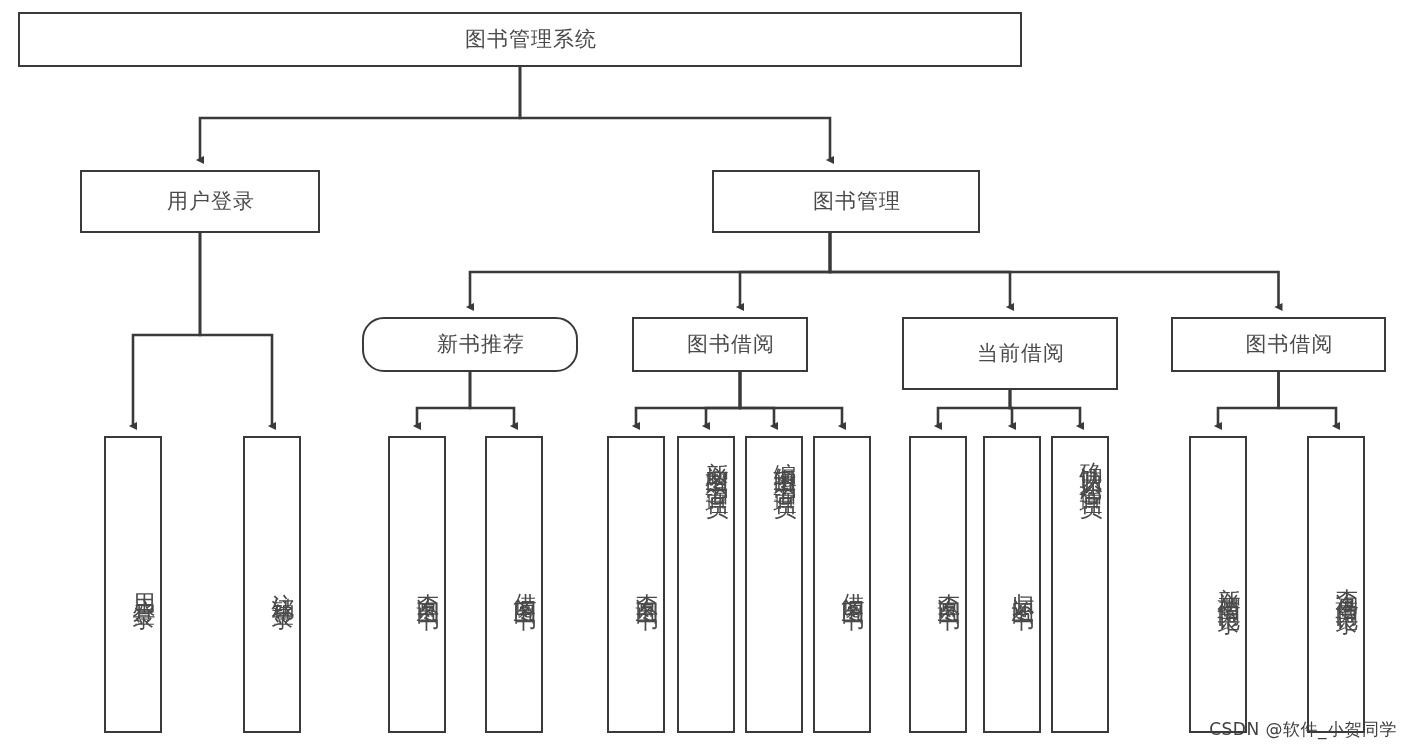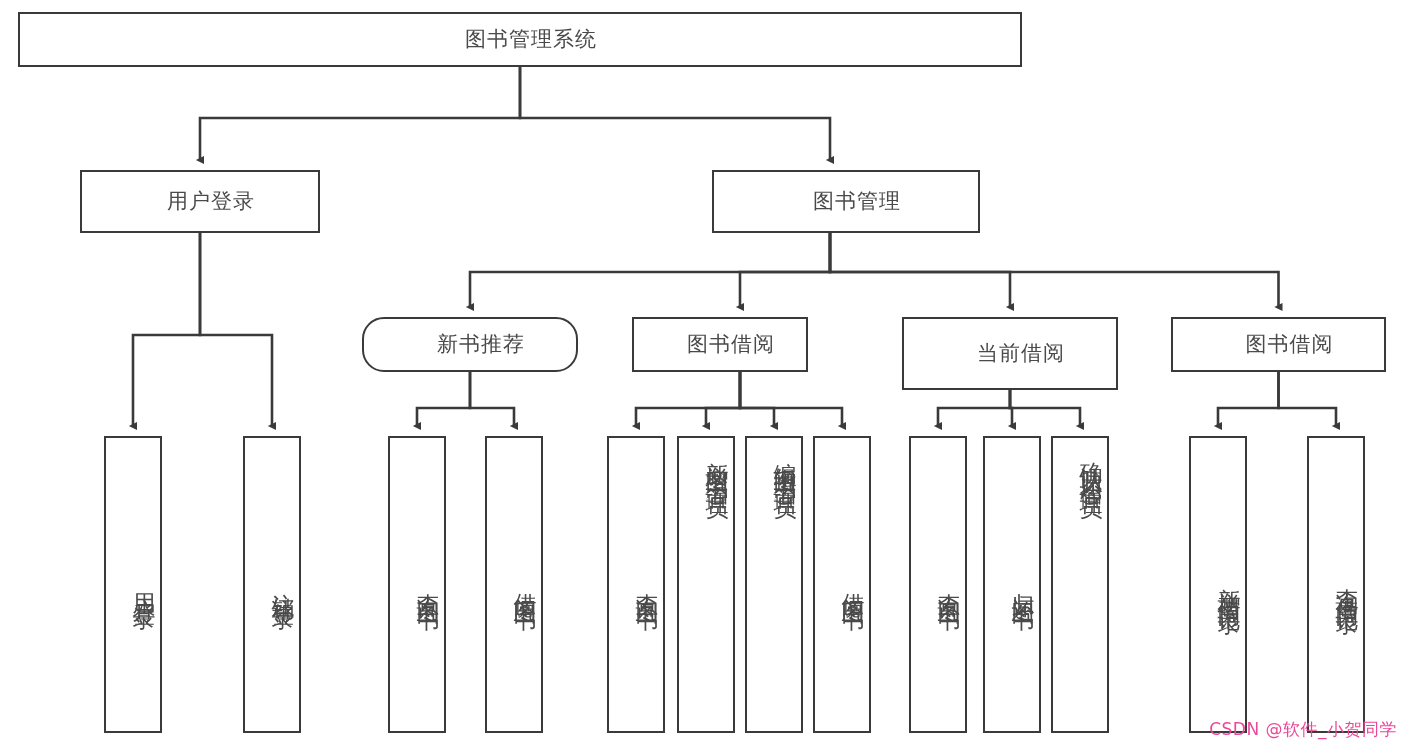--- a/index.html
+++ b/index.html
@@ -59,21 +59,21 @@
   
   .node.vert.mid{
     align-items:center;
     padding-top:0;
   }
   #watermark{
     position:absolute;
     right:8px;
     bottom:6px;
     font-size:17px;
-    color:#ec4899;
+    color:#404040;
     letter-spacing:0.5px;
     white-space:nowrap;
     z-index:5;
     user-select:none;
   }
 </style>
 </head>
 <body>
 
 <div id="canvas">

